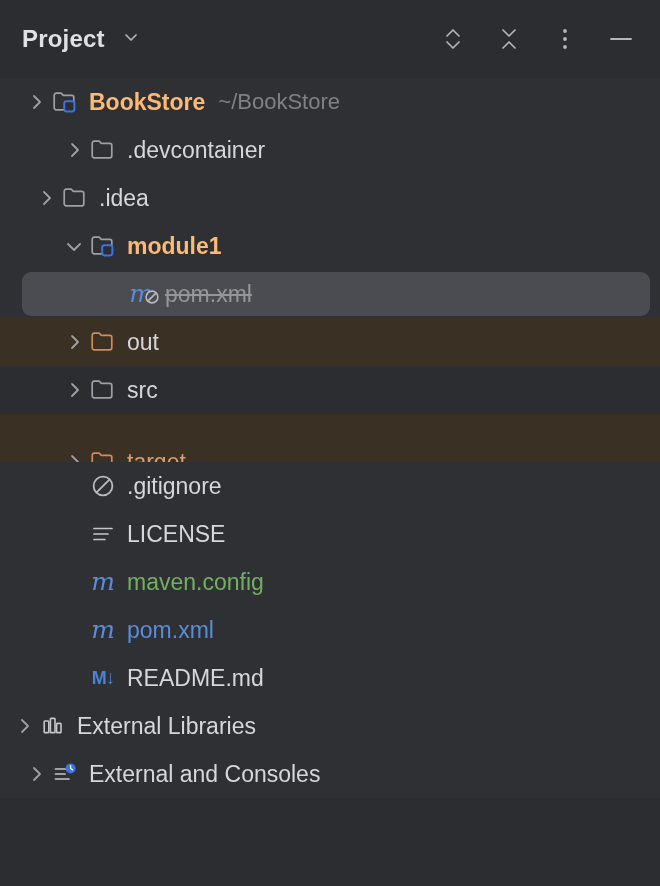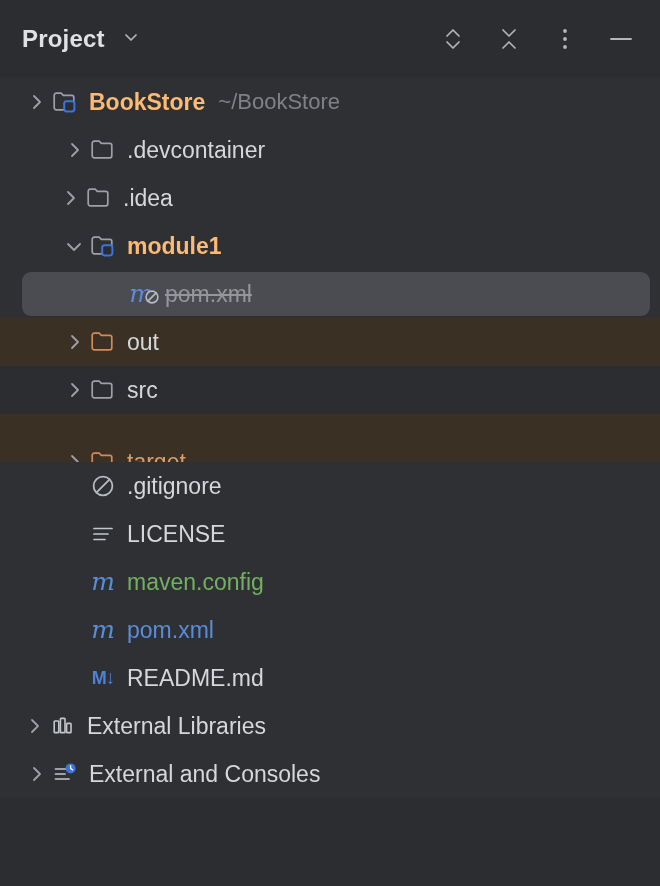--- a/index.html
+++ b/index.html
@@ -200,21 +200,21 @@
         </div>
         <div class="icon-slot">
           <svg width="26" height="26" viewBox="0 0 26 26" fill="none">
             <path d="M2.2 6.2 a2 2 0 0 1 2-2 h5.1 l2 2.2 h8.5 a2 2 0 0 1 2 2 v10.4 a2 2 0 0 1 -2 2 h-15.6 a2 2 0 0 1 -2 -2 z" stroke="#9da0a8" stroke-width="1.7" stroke-linejoin="round" fill="none"></path>
           </svg>
         </div>
         <span class="row-label">.devcontainer</span>
       </div>
     </div>
     <div class="tree-row bg-plain">
-      <div class="row-inner" style="padding-left: 56px;">
+      <div class="row-inner" style="padding-left: 32px;">
         <div class="chevron-slot">
           <svg width="22" height="22" viewBox="0 0 22 22" fill="none">
             <path d="M9 5 L15 11 L9 17" stroke="#9ea1a6" stroke-width="1.8" stroke-linecap="round" stroke-linejoin="round"></path>
           </svg>
         </div>
         <div class="icon-slot">
           <svg width="26" height="26" viewBox="0 0 26 26" fill="none">
             <path d="M2.2 6.2 a2 2 0 0 1 2-2 h5.1 l2 2.2 h8.5 a2 2 0 0 1 2 2 v10.4 a2 2 0 0 1 -2 2 h-15.6 a2 2 0 0 1 -2 -2 z" stroke="#9da0a8" stroke-width="1.7" stroke-linejoin="round" fill="none"></path>
           </svg>
         </div>
@@ -341,21 +341,21 @@
     <div class="tree-row bg-plain">
       <div class="row-inner" style="padding-left: 60px;">
         <div class="chevron-slot"></div>
         <div class="icon-slot">
           <span class="md-icon">M<span class="arrow">↓</span></span>
         </div>
         <span class="row-label">README.md</span>
       </div>
     </div>
     <div class="tree-row bg-plain">
-      <div class="row-inner" style="padding-left: 20px;">
+      <div class="row-inner" style="padding-left: 10px;">
         <div class="chevron-slot">
           <svg width="22" height="22" viewBox="0 0 22 22" fill="none">
             <path d="M9 5 L15 11 L9 17" stroke="#9ea1a6" stroke-width="1.8" stroke-linecap="round" stroke-linejoin="round"></path>
           </svg>
         </div>
         <div class="icon-slot">
           <svg width="26" height="26" viewBox="0 0 26 26" fill="none">
             <rect x="4.2" y="8" width="4.6" height="11.6" stroke="#c3c6cb" stroke-width="1.6" rx="0.7" fill="none"></rect>
             <rect x="10.4" y="5.4" width="4.6" height="14.2" stroke="#c3c6cb" stroke-width="1.6" rx="0.7" fill="none"></rect>
             <rect x="16.6" y="10.4" width="4.4" height="9.2" stroke="#c3c6cb" stroke-width="1.6" rx="0.7" fill="none"></rect>

